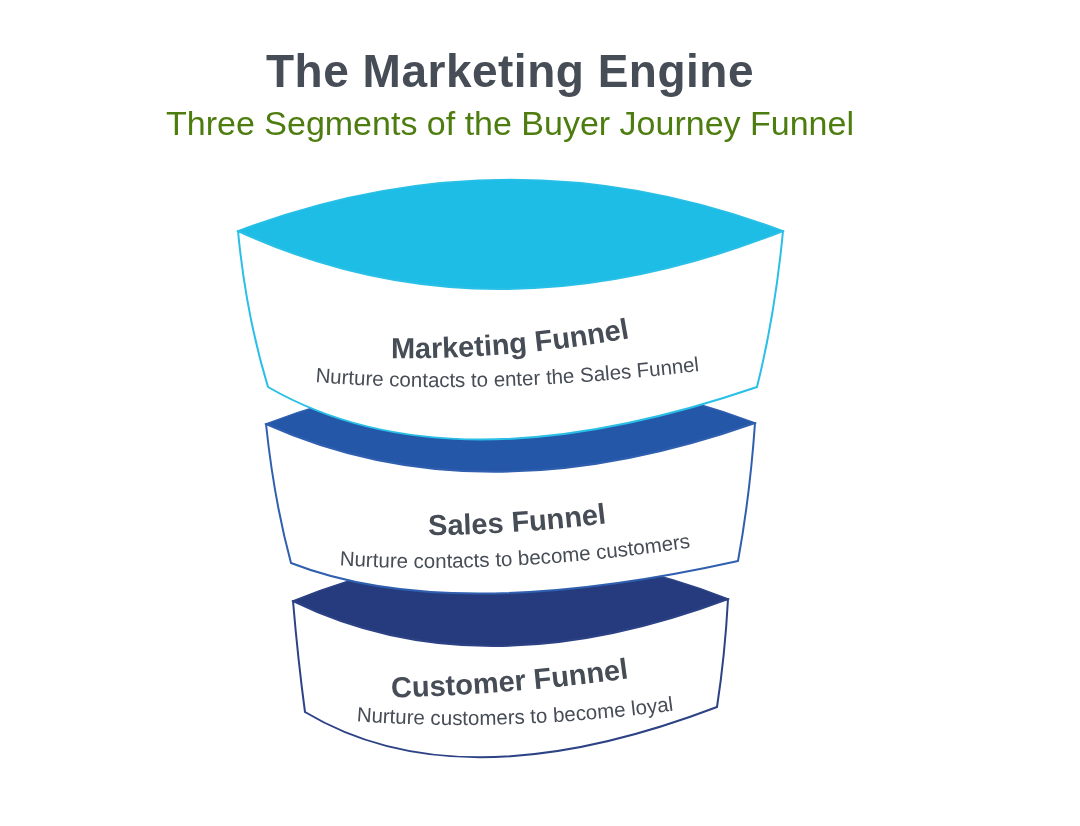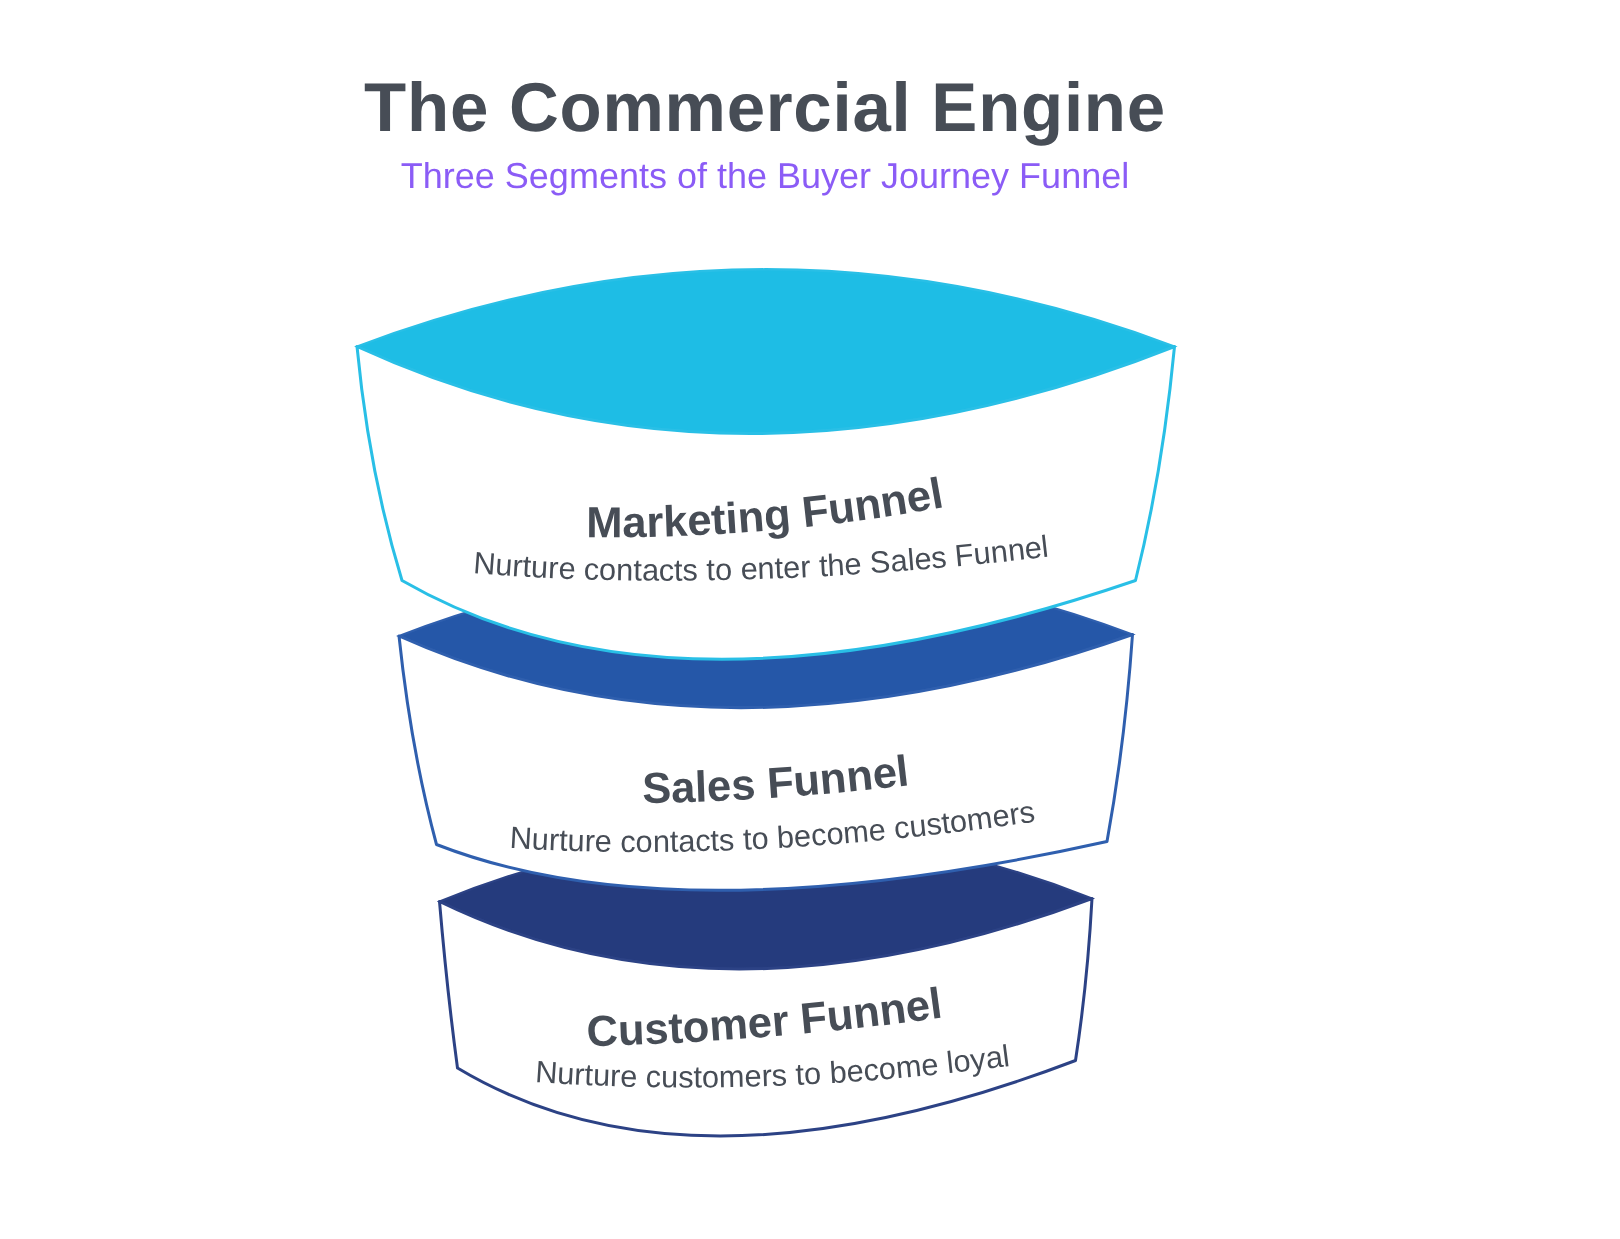--- a/index.html
+++ b/index.html
@@ -22,37 +22,37 @@
     font-weight: 700;
     color: #474D56;
     letter-spacing: 0.5px;
   }
   .subtitle {
     position: absolute;
     top: 104px;
     left: 0;
     transform: translateX(-50%);
     white-space: nowrap;
-    font-size: 24px;
+    font-size: 34px;
     font-weight: 400;
-    color: #8b5cf6;
+    color: #4d7c0f;
   }
   svg.funnel { position: absolute; left: 0; top: 0; }
   .seg-body { fill: #ffffff; stroke-width: 2; stroke-linejoin: round; }
   .seg-top  { stroke-width: 1.5; }
   .seg-name     { font-size: 29px; font-weight: 700; text-anchor: middle; }
   .seg-desc     { font-size: 20.5px; font-weight: 400; text-anchor: middle; }
 </style>
 </head>
 <body>
 
 <div class="canvas">
 
   <div class="header">
-    <div class="title">The Commercial Engine</div>
+    <div class="title">The Marketing Engine</div>
     <div class="subtitle">Three Segments of the Buyer Journey Funnel</div>
   </div>
 
   <svg class="funnel" width="1080" height="826" viewBox="0 0 1080 826">
     <defs>
       <path id="p-name-1" d="M 350,357 Q 512,364 670,330"></path>
       <path id="p-desc-1" d="M 275,378 Q 474,401 740,366"></path>
       <path id="p-name-2" d="M 380,535 Q 510,538 655,517"></path>
       <path id="p-desc-2" d="M 290,561 Q 487,582 740,540"></path>
       <path id="p-name-3" d="M 355,698 Q 510,697 665,673"></path>

